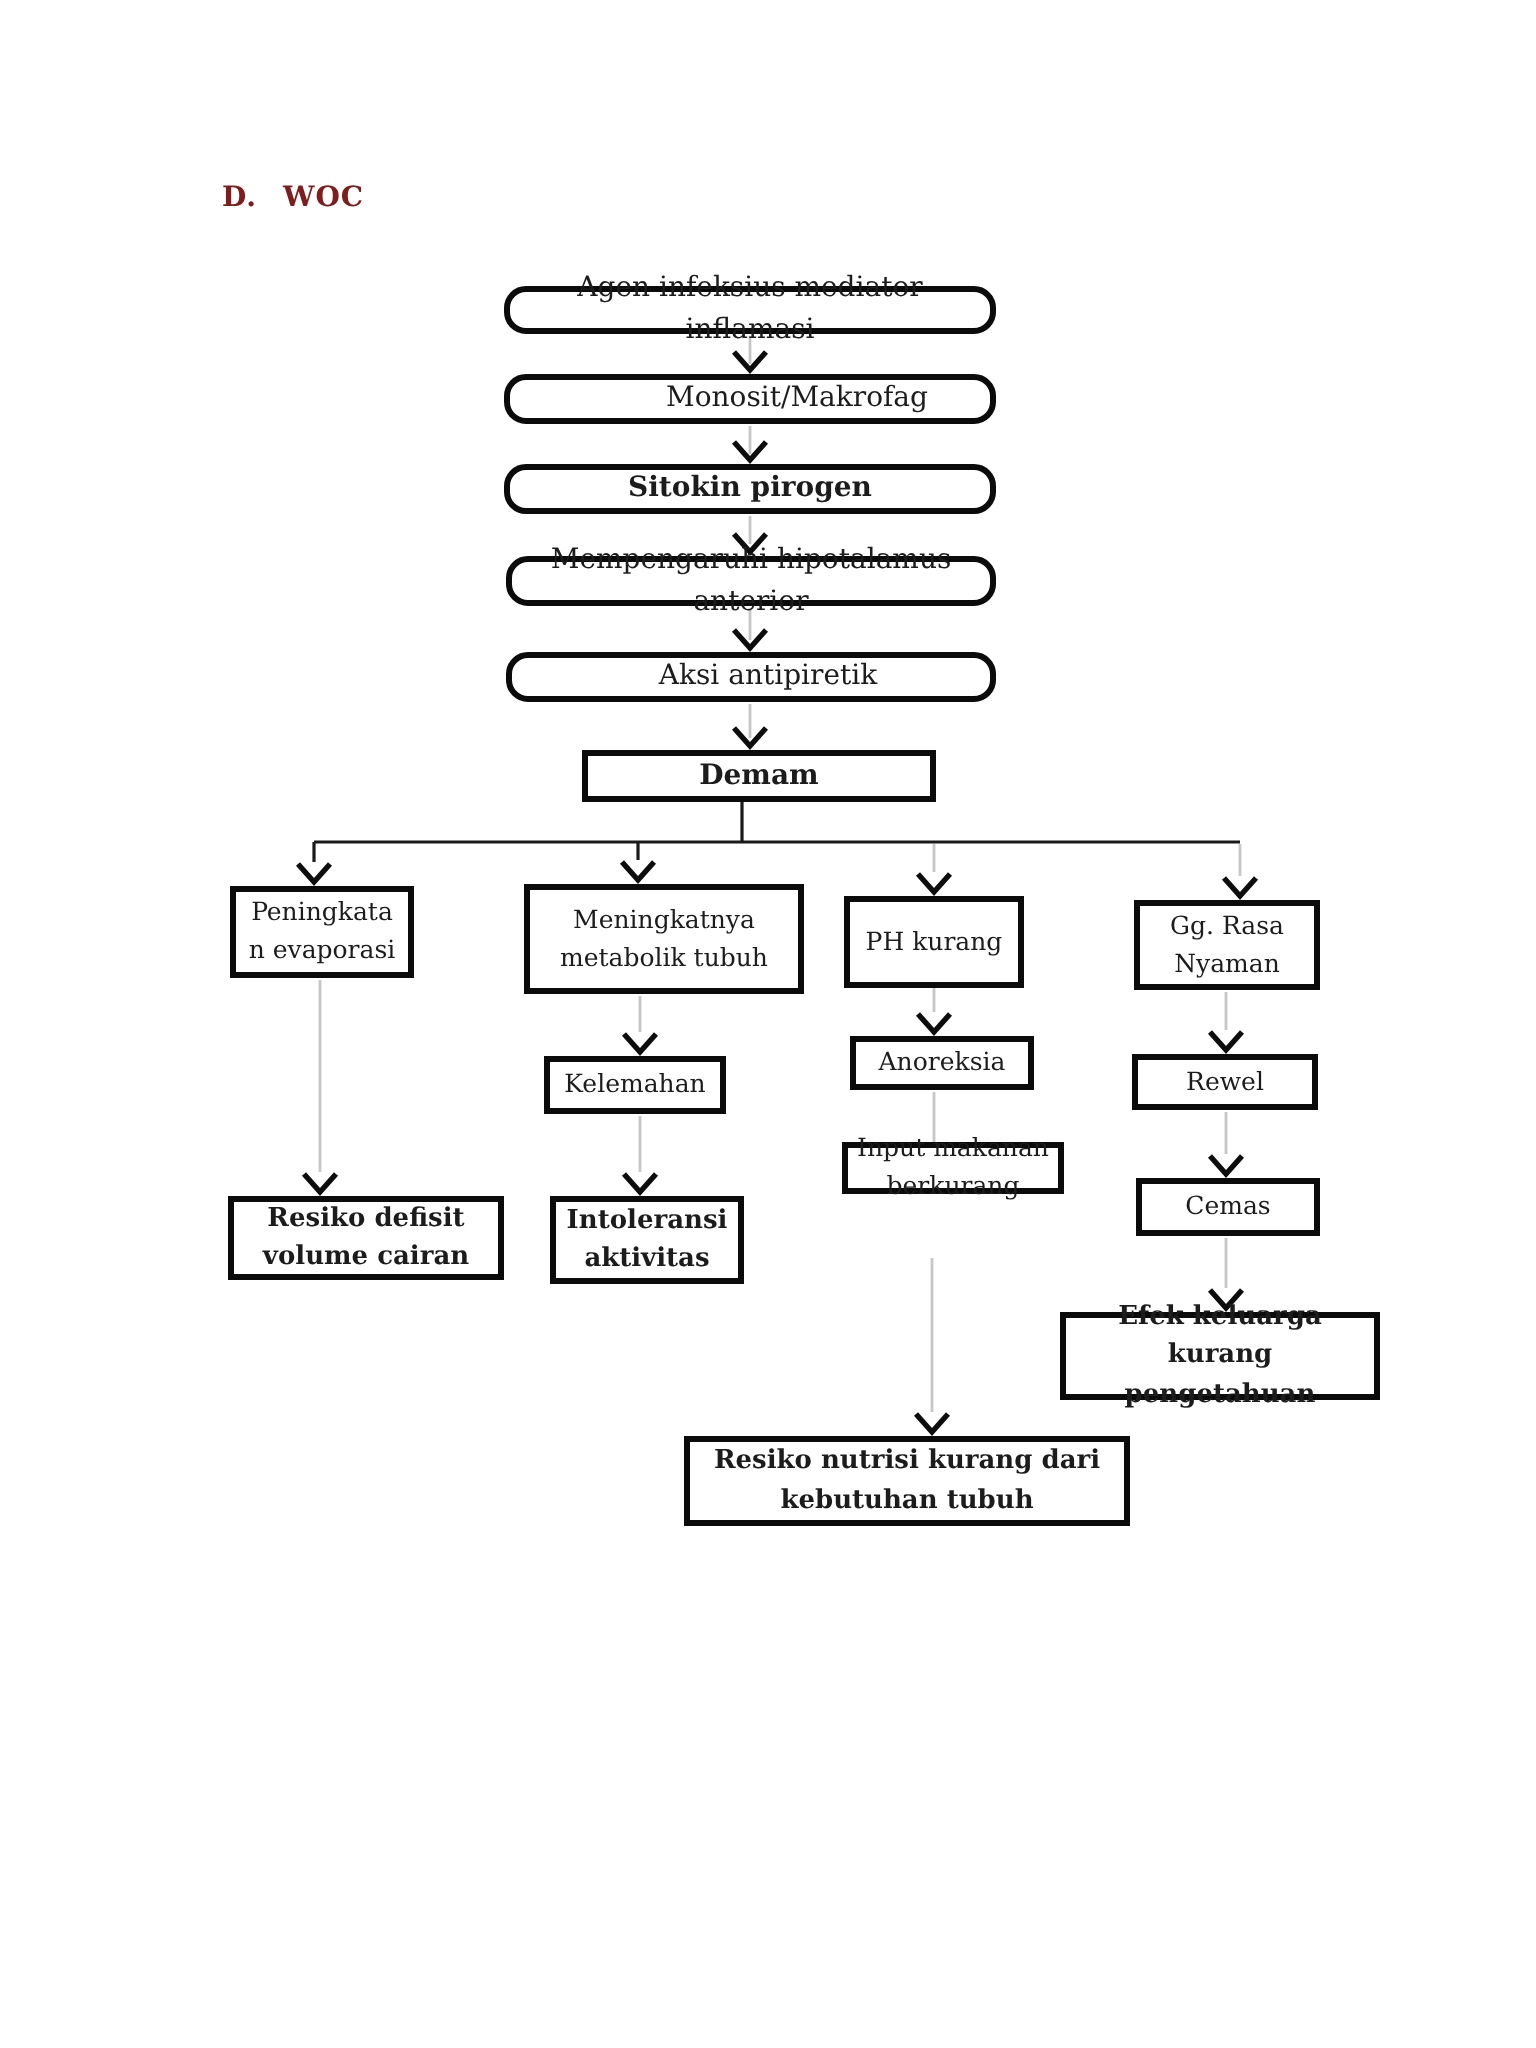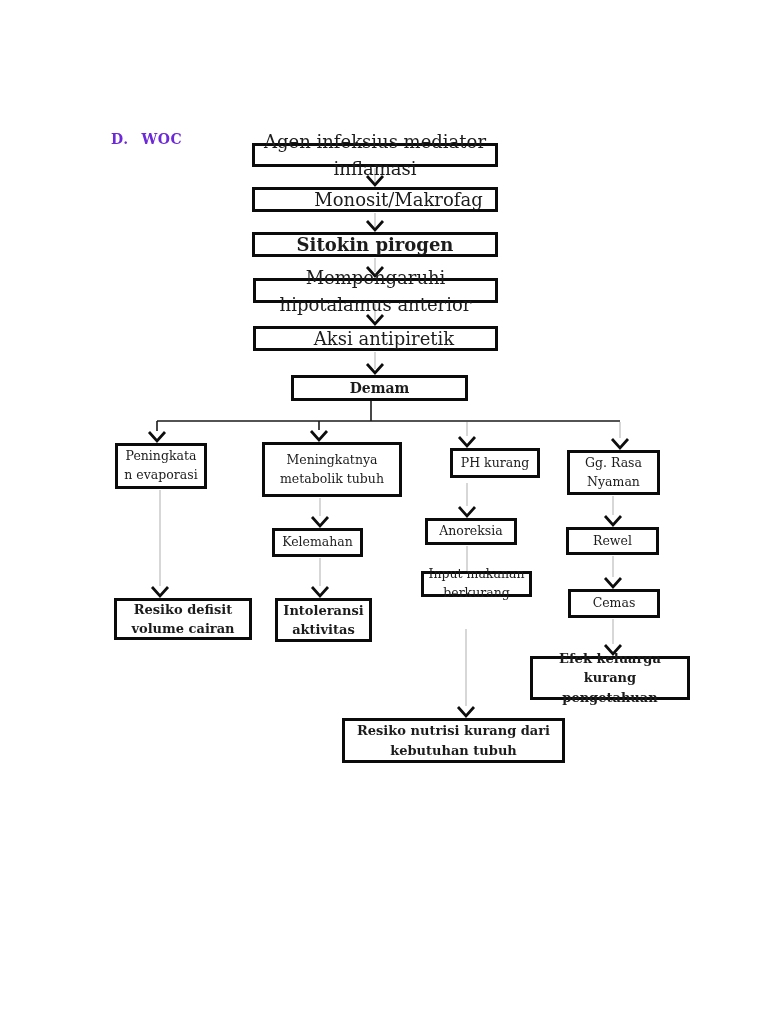--- a/index.html
+++ b/index.html
@@ -12,39 +12,38 @@
     color: #111111;
     overflow: hidden;
   }
   .doc-title {
     position: absolute;
     left: 111px;
     top: 91px;
     font-size: 14px;
     font-weight: bold;
     letter-spacing: 0.5px;
-    color: #6d28d9;
-    margin-top: 40px;
+    color: #7f1d1d;
   }
   .doc-title .prefix { margin-right: 13px; }
   .node {
     position: absolute;
     box-sizing: border-box;
     border: 3px solid #0b0b0b;
     background: #ffffff;
     display: flex;
     align-items: center;
     justify-content: center;
     text-align: center;
     font-size: 12.5px;
     line-height: 1.5;
     color: #1c1c1c;
   }
   .node span { white-space: pre-line; }
-  .node.wide { font-size: 18px; }
+  .node.wide { font-size: 14px; border-radius: 11px; }
   .node.bold { font-weight: bold; font-size: 13px; }
   .connectors {
     position: absolute;
     left: 0; top: 0;
     width: 768px; height: 1024px;
     pointer-events: none;
   }
   .stem-light { stroke: #c6c6c6; stroke-width: 1.4; }
   .stem-dark  { stroke: #1a1a1a; stroke-width: 1.6; }
   .arrowhead  { stroke: #0d0d0d; stroke-width: 2.7; fill: none; stroke-linecap: butt; }
@@ -126,21 +125,21 @@
   </div>
 
   <div class="node" style="left:115px; top:443px; width:92px; height:46px;">
     <span>Peningkata
 n evaporasi</span>
   </div>
   <div class="node" style="left:262px; top:442px; width:140px; height:55px;justify-content:center;">
     <span>Meningkatnya
 metabolik tubuh</span>
   </div>
-  <div class="node" style="left:422px; top:448px; width:90px; height:30px;margin-left:28px;">
+  <div class="node" style="left:422px; top:448px; width:90px; height:46px;">
     <span>PH kurang</span>
   </div>
   <div class="node" style="left:567px; top:450px; width:93px; height:45px;">
     <span>Gg. Rasa
 Nyaman</span>
   </div>
 
   <div class="node bold" style="left:114px; top:598px; width:138px; height:42px;">
     <span>Resiko defisit
 volume cairan</span>

